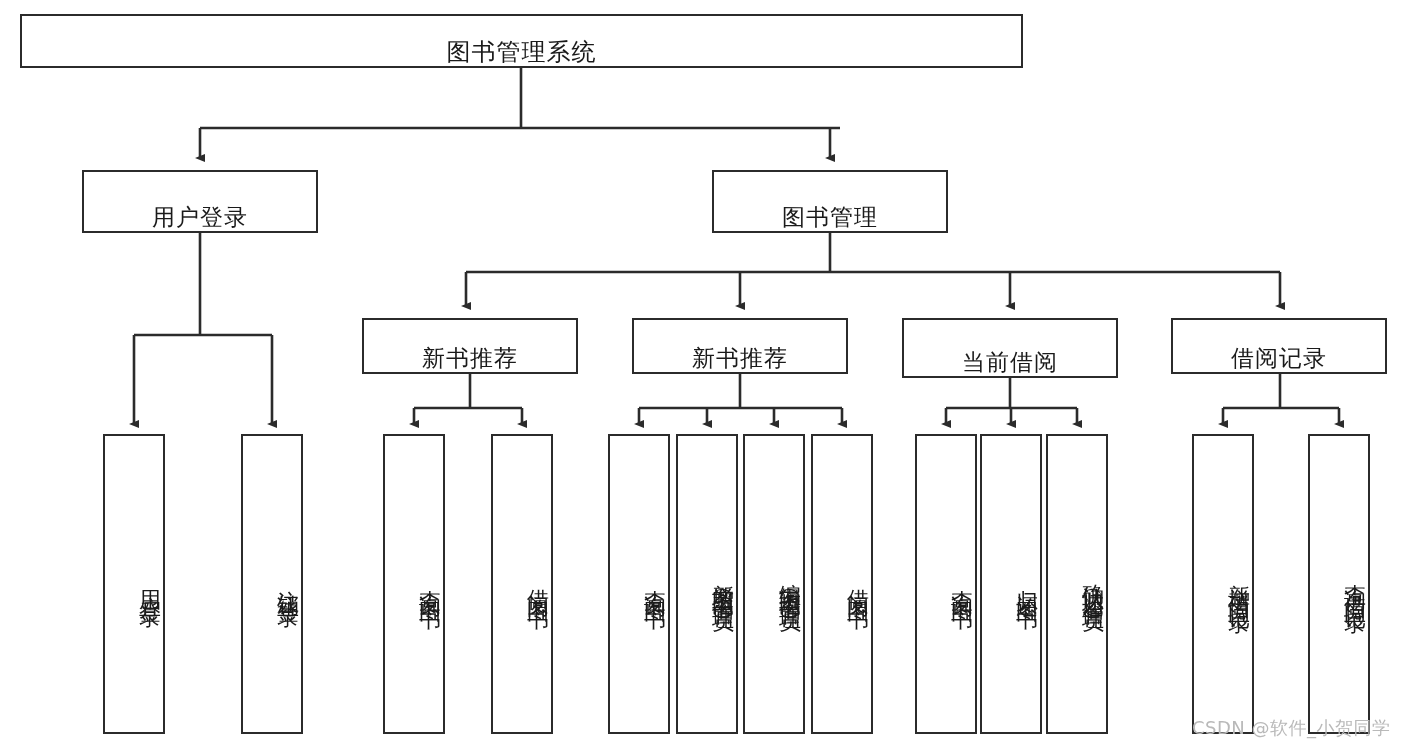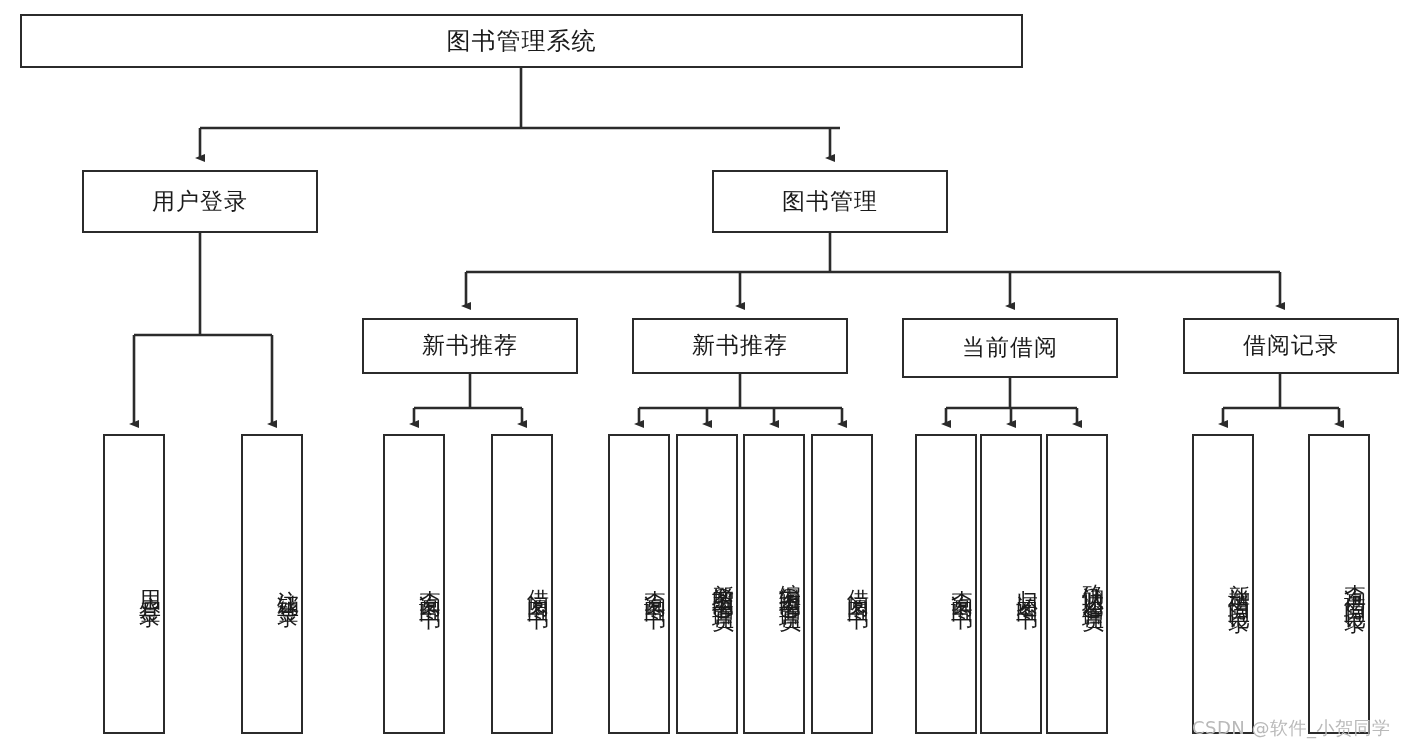--- a/index.html
+++ b/index.html
@@ -25,21 +25,21 @@
     width: 1405px;
     height: 747px;
     pointer-events: none;
   }
   .node {
     position: absolute;
     box-sizing: border-box;
     background: #ffffff;
     border: 2.5px solid #2b2b2b;
     display: flex;
-    align-items: center;
+    align-items: flex-end;
     justify-content: center;
     color: #1a1a1a;
     line-height: 1.18;
   }
   .node.h {
     font-size: 23px;
     letter-spacing: 1px;
     padding: 0 4px;
   }
   .node.root {
@@ -139,21 +139,21 @@
 
   <div class="node h" style="left:712px; top:170px; width:236px; height:63px;">
     <span>图书管理</span>
   </div>
   <div class="node h" style="left:632px; top:318px; width:216px; height:56px;">
     <span>新书推荐</span>
   </div>
   <div class="node h" style="left:902px; top:318px; width:216px; height:60px;">
     <span>当前借阅</span>
   </div>
-  <div class="node h" style="left:1171px; top:318px; width:216px; height:56px;margin-left:12px;">
+  <div class="node h" style="left:1171px; top:318px; width:216px; height:56px;">
     <span>借阅记录</span>
   </div>
 
   <div class="node v" style="left:103px; top:434px; width:62px; height:300px;">
     <span class="vtext">用户登录</span>
   </div>
   <div class="node v" style="left:241px; top:434px; width:62px; height:300px;">
     <span class="vtext">注销登录</span>
   </div>
 

